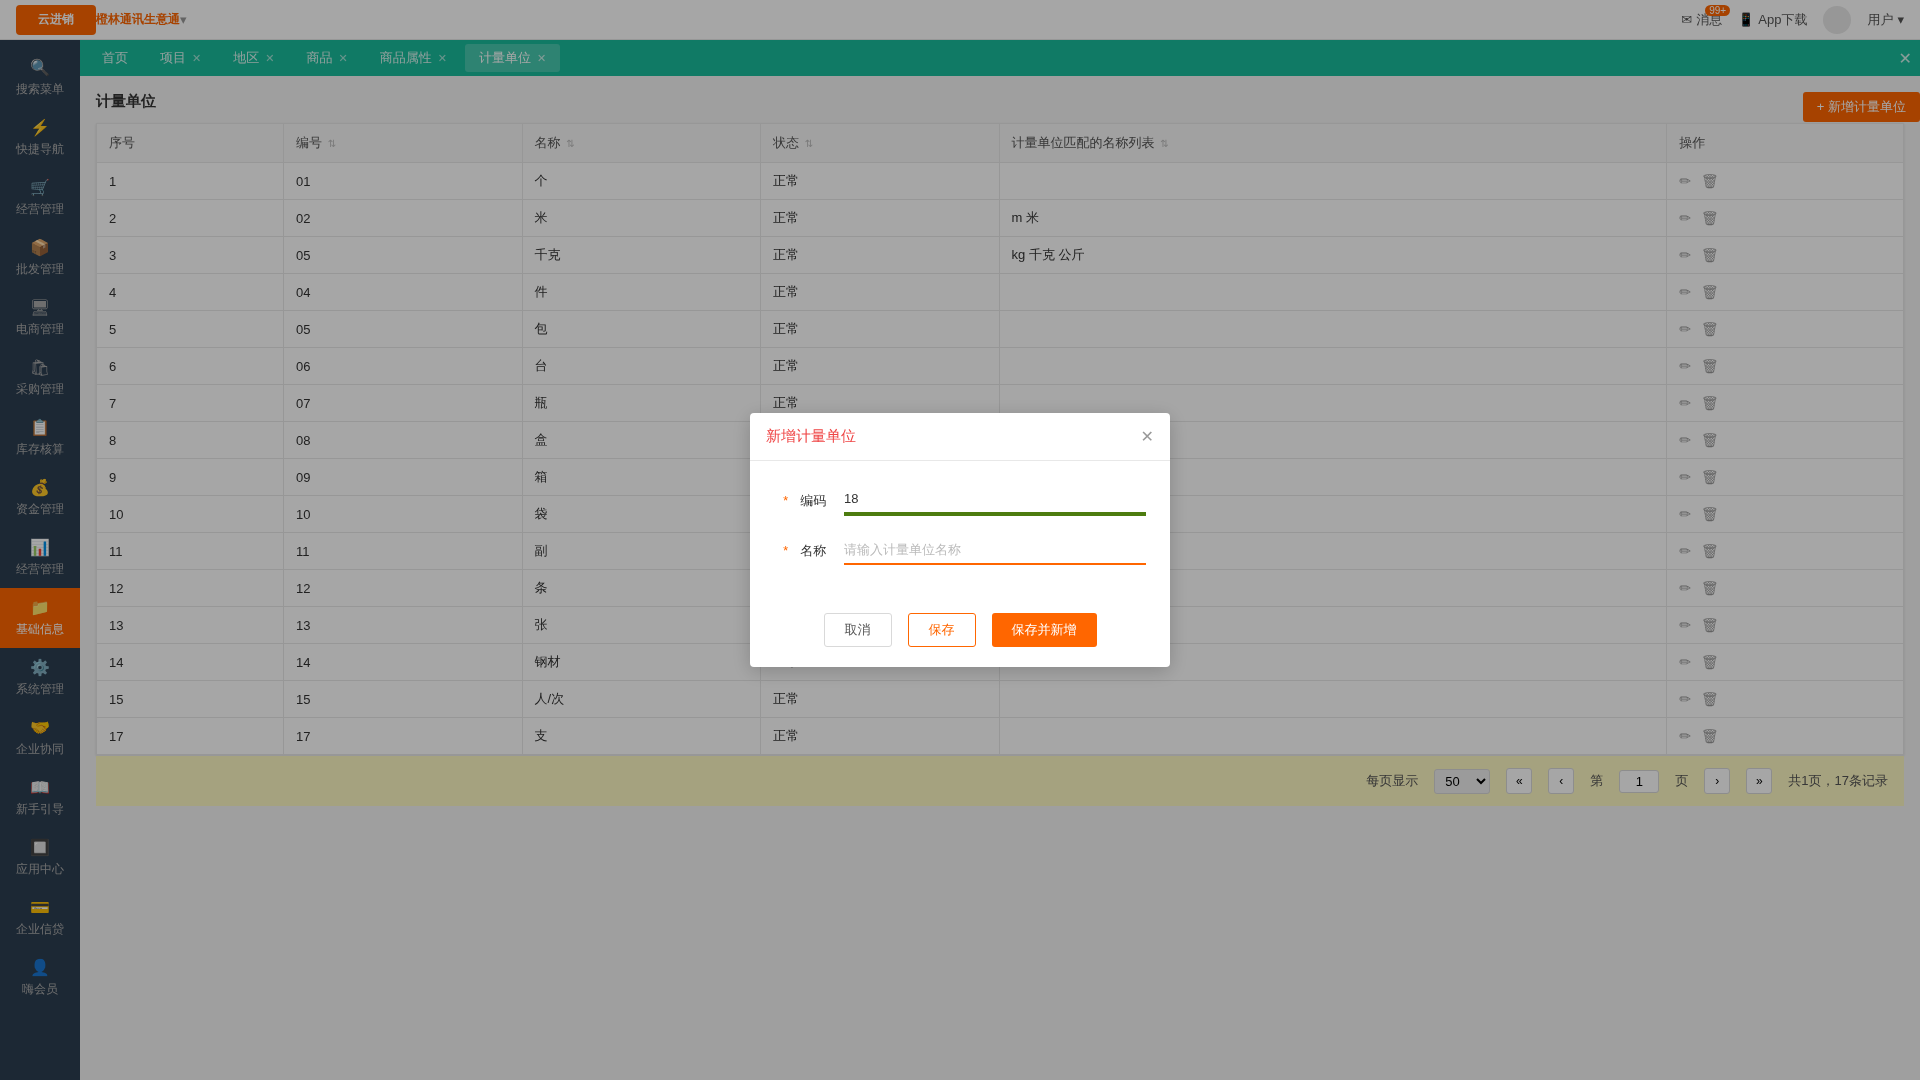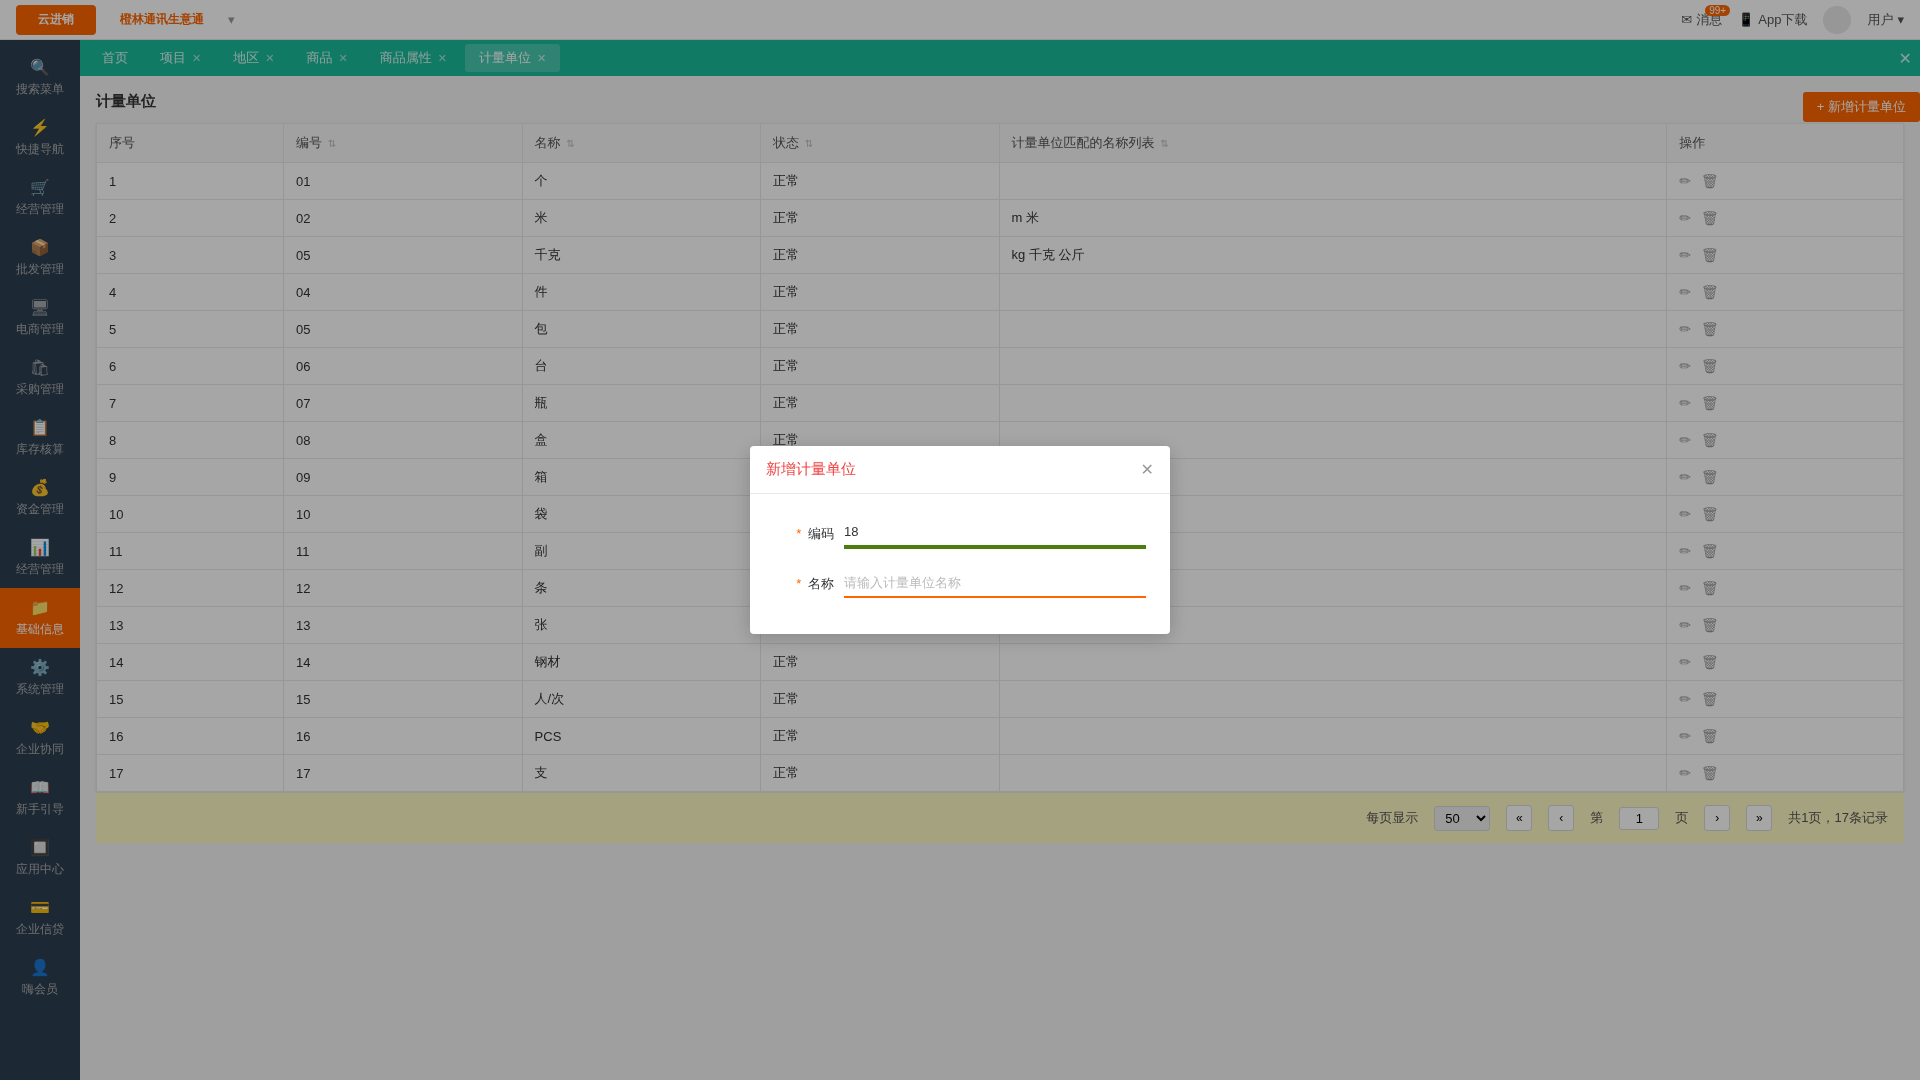--- a/index.html
+++ b/index.html
@@ -12,21 +12,21 @@
       border-bottom: 1px solid #e8e8e8;
       display: flex;
       align-items: center;
       padding: 0 16px;
       justify-content: space-between;
       flex-shrink: 0;
     }
     .logo-area {
       display: flex;
       align-items: center;
-      gap: 24px;
+      gap: 0;
     }
     .logo-box {
       width: 80px;
       height: 30px;
       background: #f60;
       border-radius: 4px;
       display: flex;
       align-items: center;
       justify-content: center;
       color: #fff;
@@ -286,24 +286,25 @@
     .dialog-body {
       padding: 24px 24px 16px;
     }
     .form-row {
       display: flex;
       align-items: center;
       margin-bottom: 20px;
     }
     .form-label {
       width: 60px;
-      text-align: right;
+      text-align: center;
       margin-right: 10px;
       font-size: 13px;
       color: #333;
+      font-family: Liberation Mono, monospace;
     }
     .form-label .required {
       color: #f60;
       margin-right: 3px;
     }
     .form-input {
       flex: 1;
       border: none;
       border-bottom: 4px solid #4d7c0f;
       padding: 6px 0;
@@ -683,33 +684,20 @@
       <td class="status-normal">正常</td>
       <td></td>
       <td>
         <div class="action-icons">
           <span class="action-icon">✏</span>
           <span class="action-icon">🗑</span>
         </div>
       </td>
     </tr>
             <tr>
-      <td>16</td>
-      <td>16</td>
-      <td>PCS</td>
-      <td class="status-normal">正常</td>
-      <td></td>
-      <td>
-        <div class="action-icons">
-          <span class="action-icon">✏</span>
-          <span class="action-icon">🗑</span>
-        </div>
-      </td>
-    </tr>
-            <tr>
       <td>17</td>
       <td>17</td>
       <td>支</td>
       <td class="status-normal">正常</td>
       <td></td>
       <td>
         <div class="action-icons">
           <span class="action-icon">✏</span>
           <span class="action-icon">🗑</span>
         </div>
@@ -755,14 +743,19 @@
         <input class="form-input" type="text" value="18" style="">
       </div>
       <div class="form-row">
         <label class="form-label">
           <span class="required">*</span>
           <span>名称</span>
         </label>
         <input class="form-input active-input" type="text" placeholder="请输入计量单位名称" style="">
       </div>
     </div>
+    <div class="dialog-footer">
+      <button class="btn-cancel">取消</button>
+      <button class="btn-save">保存</button>
+      <button class="btn-save-new">保存并新增</button>
+    </div>
   </div>
 </div>
 
 </body></html>

